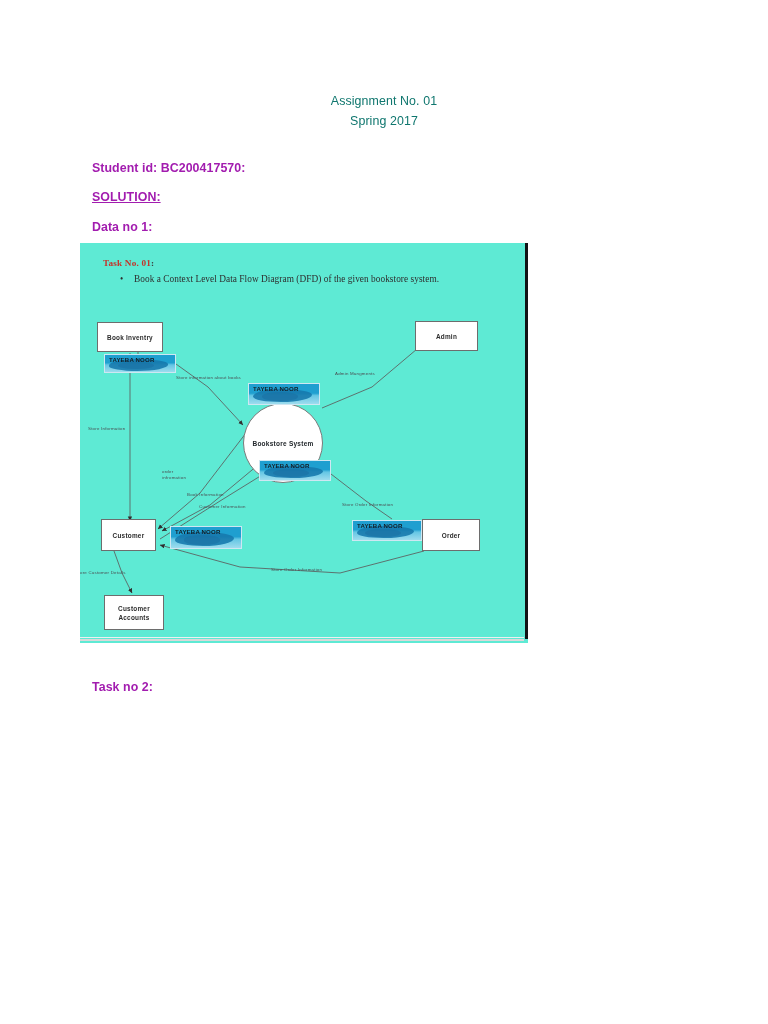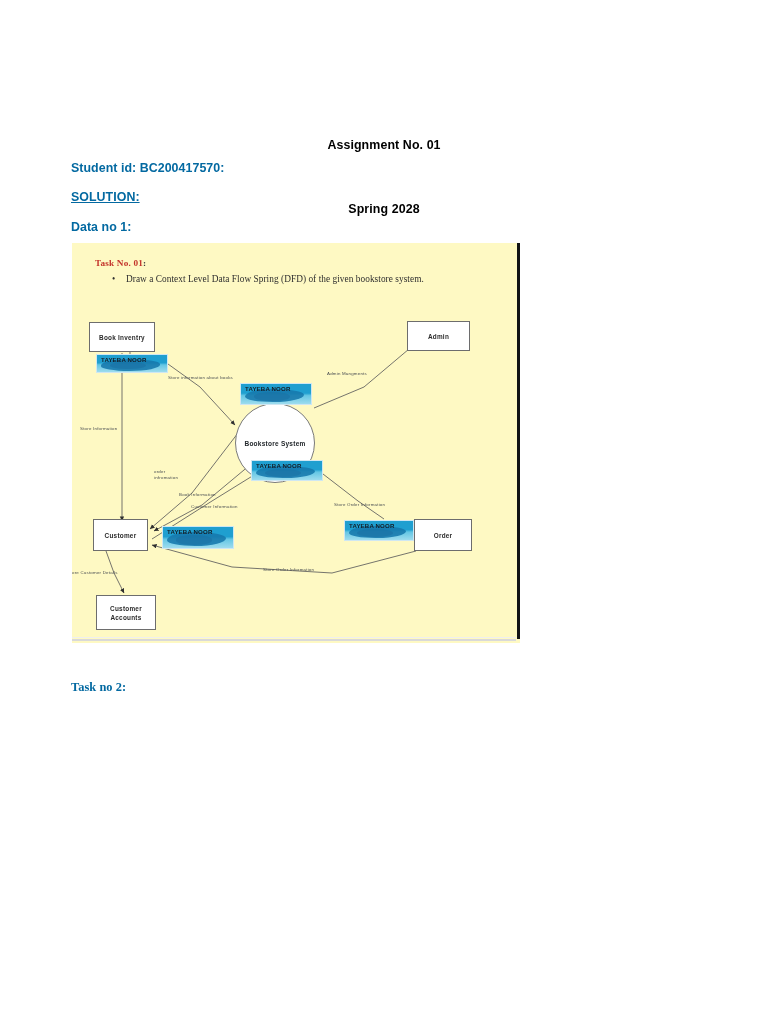--- a/index.html
+++ b/index.html
@@ -27,51 +27,50 @@
   
   .doc-header {
     position: absolute;
     left: 0;
     right: 0;
     top: 92px;
     text-align: center;
     line-height: 19.5px;
   }
   .doc-header .hline {
-    font-weight: bold;
+    font-weight: normal;
     font-size: 12.4px;
     letter-spacing: .1px;
-    color: #000000;
+    color: #0f766e;
     display: block;
-    margin-top: 44px;
   }
 
   
   .meta-line {
     position: absolute;
-    left: 71px;
+    left: 92px;
     font-weight: bold;
     font-size: 12.4px;
-    color: #0369a1;
+    color: #a21caf;
     letter-spacing: .05px;
     white-space: nowrap;
   }
   #student-id-line { top: 161px; }
   #solution-line   { top: 190px; text-decoration: underline; }
   #task1-line      { top: 220px; }
-  #task2-line      { top: 680px; font-family: Liberation Serif, serif; }
+  #task2-line      { top: 680px; }
 
   
   .figure-wrap {
     position: absolute;
-    left: 72px;
+    left: 80px;
     top: 243px;
     width: 448px;
     height: 400px;
-    background: #fef9c3;
+    background: #5eead4;
   }
   
   .scan-edge-right {
     position: absolute;
     right: 0px;
     top: 0px;
     width: 3px;
     height: 396px;
     background: #111315;
   }
@@ -229,37 +228,37 @@
   #wm-4 { left: 90px;  top: 283px; width: 72px; height: 23px; }
   #wm-5 { left: 272px; top: 277px; width: 70px; height: 21px; }
 </style>
 </head>
 <body>
 
 <div class="page">
 
   <div class="doc-header">
     <span class="hline">Assignment No. 01</span>
-    <span class="hline">Spring 2028</span>
+    <span class="hline">Spring 2017</span>
   </div>
 
   <div class="meta-line" id="student-id-line">Student id: BC200417570:</div>
   <div class="meta-line" id="solution-line">SOLUTION:</div>
   <div class="meta-line" id="task1-line">Data no 1:</div>
   <div class="meta-line" id="task2-line">Task no 2:</div>
 
   <div class="figure-wrap">
 
     <div class="scan-edge-right"></div>
     <div class="scan-edge-bottom"></div>
     <div class="scan-edge-bottom2"></div>
 
     <div class="fig-tasktitle"><span>Task No. 01</span><span class="colon">:</span></div>
 
-    <div class="fig-bullet"><span class="dot">•</span><span>Draw a Context Level Data Flow Spring (DFD) of the given bookstore system.</span></div>
+    <div class="fig-bullet"><span class="dot">•</span><span>Book a Context Level Data Flow Diagram (DFD) of the given bookstore system.</span></div>
 
     <div class="dfd">
 
       <svg width="448" height="400" viewBox="0 0 448 400">
         <defs>
           <marker id="ah" markerWidth="7" markerHeight="7" refX="5.4" refY="2.6" orient="auto">
             <path d="M0,0 L5.6,2.6 L0,5.2 z" fill="#2f2f2f"></path>
           </marker>
         </defs>
         <g stroke="#5c5c5c" stroke-width="0.85" fill="none">

